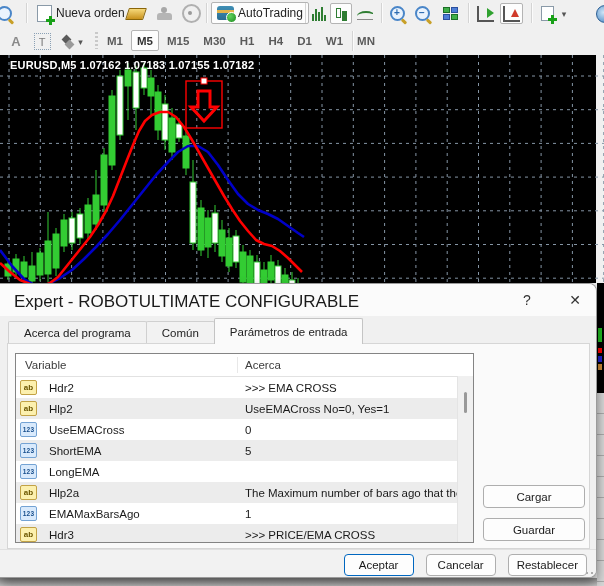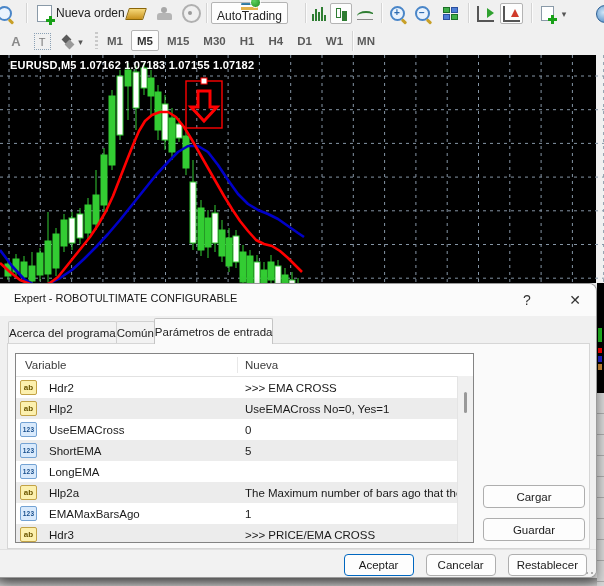--- a/index.html
+++ b/index.html
@@ -7,21 +7,21 @@
        font-family:"Liberation Sans",sans-serif;background:#f0f0f0;
        -webkit-font-smoothing:antialiased;}
   .abs{position:absolute;}
   
   #toolbar1{left:0;top:0;width:604px;height:27px;background:#f0f0f0;}
   #toolbar2{left:0;top:27px;width:604px;height:28px;background:#f0f0f0;}
   .sep{position:absolute;top:3px;width:1px;height:20px;background:#d4d4d4;box-shadow:1px 0 0 #fbfbfb;}
   .tbtn{position:absolute;top:2px;height:22px;display:flex;align-items:center;gap:4px;
         padding:0 5px;border:1px solid transparent;border-radius:2px;box-sizing:border-box;
         font-size:12px;color:#222;cursor:default;}
-  .tbtn.pressed{background:#fdfdfd;border:1px solid #b4b4b4;flex-direction:column;}
+  .tbtn.pressed{background:#fdfdfd;border:1px solid #b4b4b4;}
   .ticon{position:absolute;top:3px;width:22px;height:21px;display:flex;align-items:center;justify-content:center;}
   
   .page{width:13px;height:15px;background:#fff;border:1px solid #8a9aa8;position:relative;}
   .plus{position:absolute;right:-4px;bottom:-4px;width:9px;height:9px;}
   .plus:before,.plus:after{content:"";position:absolute;background:#18a018;}
   .plus:before{left:3px;top:0;width:3px;height:9px;}
   .plus:after{left:0;top:3px;width:9px;height:3px;}
   .goldbar{width:16px;height:10px;background:linear-gradient(#f6d97a,#c9921c);border:1px solid #8a6508;transform:skewX(-18deg);border-radius:1px;}
   .gray-person{width:15px;height:13px;position:relative;}
   .gray-person:before{content:"";position:absolute;left:4px;top:0;width:6px;height:6px;border-radius:50%;background:#a8a8a8;}
@@ -60,25 +60,25 @@
   #chart{left:0;top:55px;width:596px;height:228px;background:#000;}
   #chart-label{left:10px;top:4px;color:#fff;font-size:11px;font-weight:bold;letter-spacing:.2px;}
   #right-sliver-black{left:597px;top:283px;width:7px;height:110px;background:#000;}
   #right-sliver-gray{left:597px;top:393px;width:7px;height:193px;
       background:repeating-linear-gradient(#d7d7d7 0 20px,#ababab 20px 21px);}
   
   #dialog{left:0;top:283px;width:597px;height:295px;background:#f0f0f0;
           border:1px solid #9b9b9b;border-left:none;box-sizing:border-box;
           border-radius:0 8px 8px 0;box-shadow:0 6px 12px rgba(0,0,0,.45);overflow:hidden;}
   #dlg-title{left:0;top:0;width:100%;height:32px;background:#fbfbfb;}
-  #dlg-title .txt{position:absolute;left:14px;top:8px;font-size:11px;color:#1a1a1a;}
+  #dlg-title .txt{position:absolute;left:14px;top:8px;font-size:17px;color:#1a1a1a;}
   .titlebtn{position:absolute;top:5px;width:26px;height:22px;display:flex;align-items:center;justify-content:center;
             font-size:14px;color:#333;border-radius:4px;}
   #dlg-tabs{left:8px;top:34px;height:26px;display:flex;align-items:flex-end;}
-  .tab{height:23px;display:flex;align-items:center;padding:0 0;font-size:11.5px;color:#222;
+  .tab{height:23px;display:flex;align-items:center;padding:0 15px;font-size:11.5px;color:#222;
        background:#f2f2f2;border:1px solid #d0d0d0;border-bottom:none;box-sizing:border-box;margin-right:-1px;border-radius:2px 2px 0 0;}
   .tab.active{height:26px;background:#fafafa;position:relative;z-index:2;border-color:#c4c4c4;}
   #tab-panel{left:7px;top:59px;width:583px;height:206px;background:#fafafa;border:1px solid #d6d6d6;box-sizing:border-box;}
   #param-table{left:7px;top:9px;width:459px;height:190px;border:1px solid #848484;background:#fff;box-sizing:border-box;overflow:hidden;}
   #tbl-head{height:22px;display:flex;align-items:center;border-bottom:1px solid #e2e2e2;background:#fff;
             font-size:11.5px;color:#3c3c3c;}
   #tbl-head .c1{width:222px;padding-left:9px;box-sizing:border-box;border-right:1px solid #e8e8e8;height:16px;line-height:16px;}
   #tbl-head .c2{padding-left:7px;}
   .prow{height:21px;display:flex;align-items:center;font-size:11.5px;color:#1a1a1a;}
   .prow.alt{background:#ececec;}
@@ -349,21 +349,21 @@
   <div id="dlg-tabs" class="abs">
       <div class="tab">Acerca del programa</div>
       <div class="tab">Común</div>
       <div class="tab active">Parámetros de entrada</div>
     </div>
 
   <div id="tab-panel" class="abs">
     <div id="param-table" class="abs">
       <div id="tbl-head">
         <div class="c1">Variable</div>
-        <div class="c2">Nueva</div>
+        <div class="c2">Acerca</div>
       </div>
       <div id="tbl-rows">
           <div class="prow">
             <div class="c1">
               <span class="pic ab">ab</span>
               <span>Hdr2</span>
             </div>
             <div class="c2">&gt;&gt;&gt; EMA CROSS</div>
           </div>
           <div class="prow alt">

